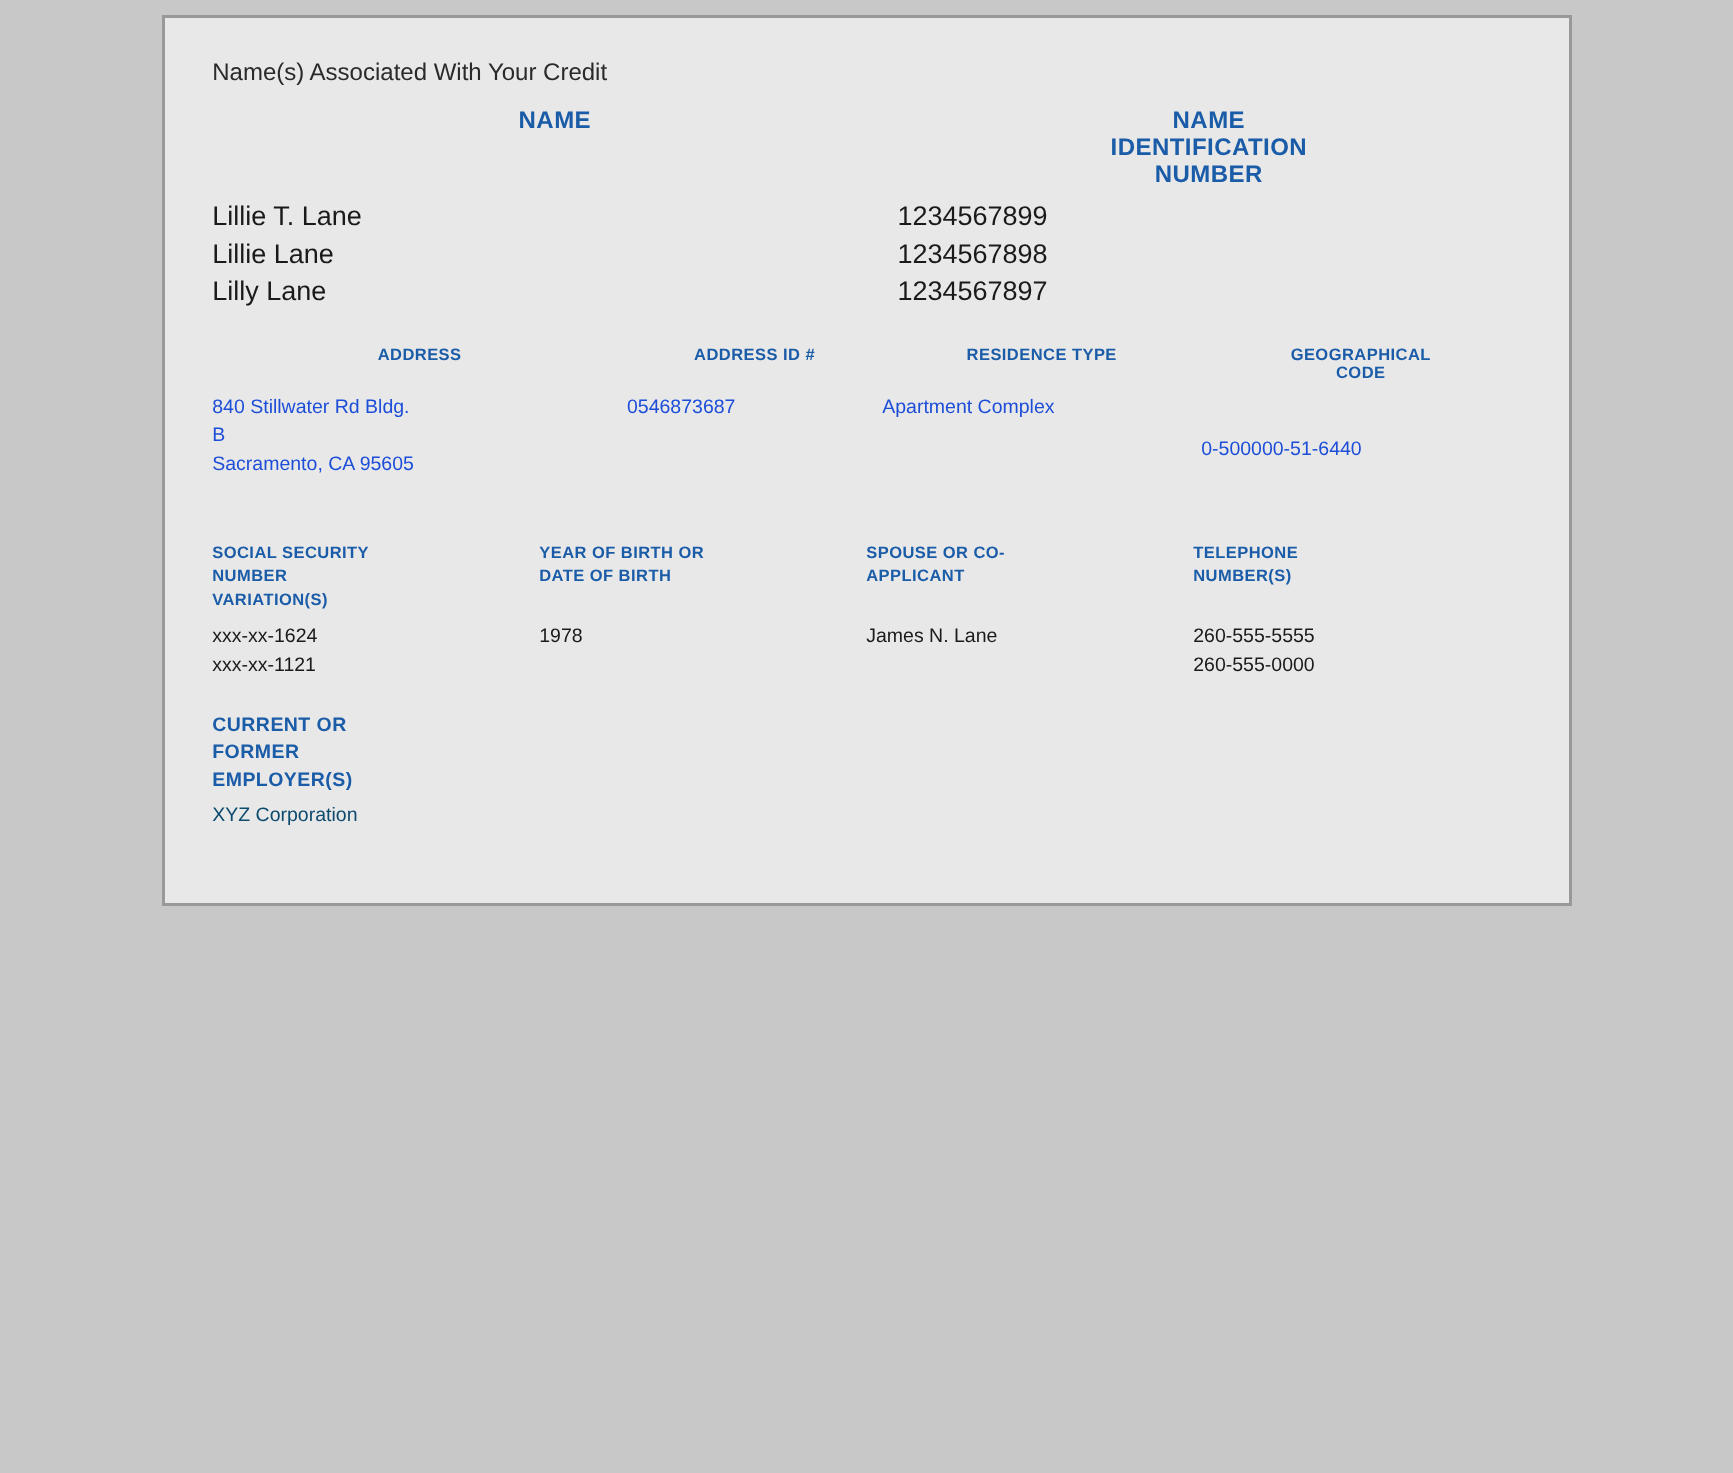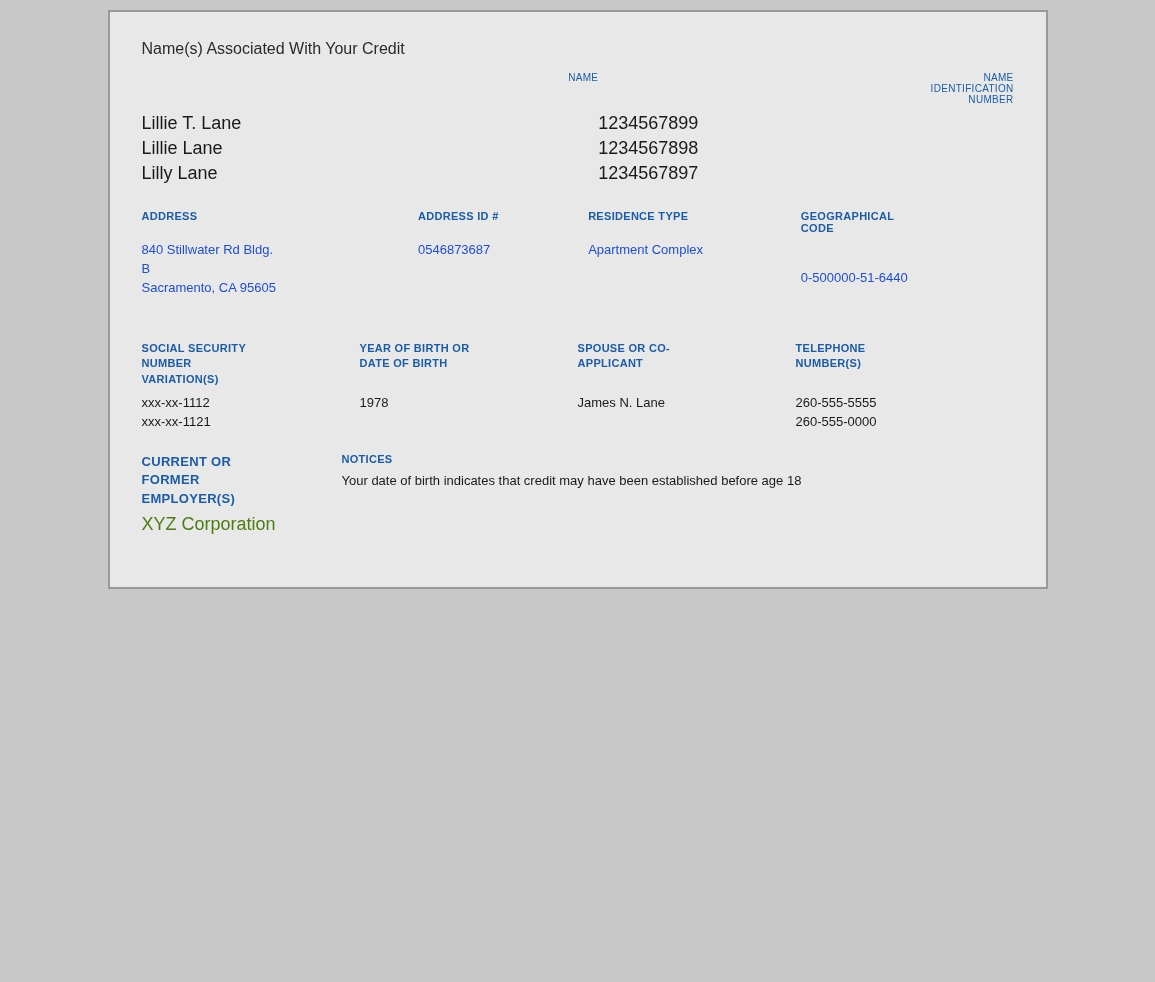--- a/index.html
+++ b/index.html
@@ -30,24 +30,24 @@
       margin-bottom: 14px;
     }
 
     .names-table {
       width: 100%;
       border-collapse: collapse;
       margin-bottom: 24px;
     }
 
     .names-table th {
-      font-size: 10px;
-      font-weight: normal;
+      font-size: 16px;
+      font-weight: bold;
       color: #1a5ca8;
-      text-align: right;
+      text-align: center;
       vertical-align: top;
       padding-bottom: 6px;
       letter-spacing: 0.3px;
     }
 
     .names-table td {
       font-size: 18px;
       color: #1a1a1a;
       vertical-align: top;
       padding: 2px 0;
@@ -63,21 +63,21 @@
 
     .address-table {
       width: 100%;
       border-collapse: collapse;
     }
 
     .address-table th {
       font-size: 11px;
       font-weight: bold;
       color: #1a5ca8;
-      text-align: left;
+      text-align: center;
       vertical-align: top;
       padding-bottom: 6px;
       letter-spacing: 0.3px;
     }
 
     .address-table td {
       font-size: 13px;
       color: #1d4ed8;
       vertical-align: top;
       padding: 2px 0;
@@ -237,44 +237,40 @@
             <span>APPLICANT</span>
           </th>
           <th class="col-phone">
             <span>TELEPHONE</span><br>
             <span>NUMBER(S)</span>
           </th>
         </tr>
       </thead>
       <tbody>
         <tr>
-          <td>xxx-xx-1112</td>
+          <td>xxx-xx-1624</td>
           <td>1978</td>
           <td>James N. Lane</td>
           <td>260-555-5555</td>
         </tr>
         <tr>
           <td>xxx-xx-1121</td>
           <td></td>
           <td></td>
           <td>260-555-0000</td>
         </tr>
       </tbody>
     </table>
 
     <div class="bottom-row" style="margin-top: 22px;">
       <div class="bottom-col">
         <span style="font-size:13px; font-weight:bold; color:#1a5ca8; display:block; margin-bottom:6px; letter-spacing:0.3px; line-height:1.4;">
           <span>CURRENT OR</span><br>
           <span>FORMER</span><br>
           <span>EMPLOYER(S)</span>
         </span>
-        <span style="font-size:18px; color:#4d7c0f; display:block;">XYZ Corporation</span>
-      </div>
-      <div class="bottom-col-notices">
-        <span style="font-size:11px; font-weight:bold; color:#1a5ca8; display:block; margin-bottom:6px; letter-spacing:0.3px;">NOTICES</span>
-        <span class="notices-text">Your date of birth indicates that credit may have been established before age 18</span>
+        <span style="font-size:13px; color:#0c4a6e; display:block;">XYZ Corporation</span>
       </div>
     </div>
 
   </div>
 
 </div>
 
 </body></html>

